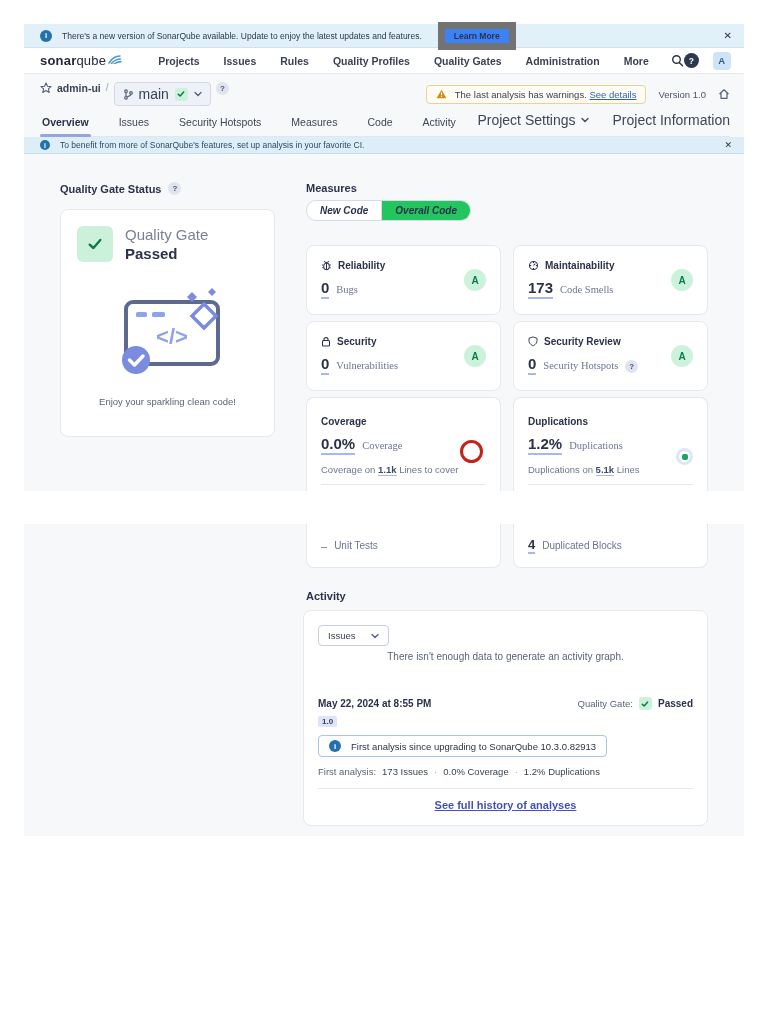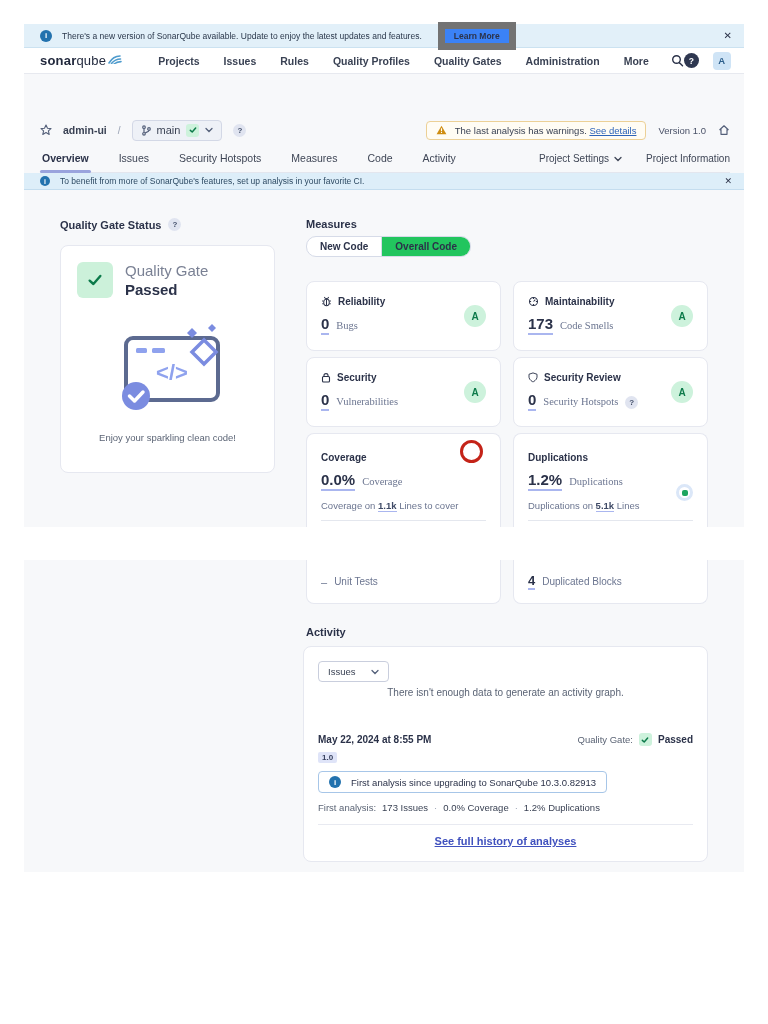--- a/index.html
+++ b/index.html
@@ -21,60 +21,60 @@
   .logo-wave { margin-left:2px; margin-top:-2px; }
   .nav-items { display:flex; gap:24px; align-items:center; }
   .nav-item { font-size:10.5px; font-weight:600; color:#3a4254; cursor:pointer; white-space:nowrap; }
   .nav-search { margin-left:22px; cursor:pointer; display:flex; }
   .nav-right { margin-left:auto; display:flex; align-items:center; gap:14px; }
   .help-circle { width:15px; height:15px; border-radius:50%; background:#2e3750; color:#fff; font-size:8.5px; font-weight:bold; display:flex; align-items:center; justify-content:center; cursor:pointer; }
   .avatar { width:18px; height:18px; border-radius:4px; background:#cfe4f6; color:#2d5f8c; font-size:9.5px; font-weight:600; display:flex; align-items:center; justify-content:center; cursor:pointer; }
 
   
   .page-head { background:#f7f8fa; padding:8px 14px 0 16px; }
-  .crumb-row { display:flex; align-items:center; height:24px; gap:11px;margin-top:36px; }
+  .crumb-row { display:flex; height:24px; gap:5px; }
   .crumb-name { font-size:10.5px; font-weight:600; color:#3a4254; }
   .crumb-sep { color:#9aa3b5; font-size:10px; }
   .branch-pill { display:flex; align-items:center; gap:6px; background:#eef1f7; border:1px solid #d3d8e6; border-radius:4px; padding:3px 8px; cursor:pointer; }
-  .branch-name { font-size:11px; color:#3a4254; }
+  .branch-name { font-size:14px; color:#3a4254; }
   .chip-green { width:13px; height:13px; border-radius:3px; background:#cdf2dc; display:inline-flex; align-items:center; justify-content:center; }
   .help-dot { width:13px; height:13px; border-radius:50%; background:#e0e4f0; color:#44506b; font-size:8px; font-weight:bold; display:inline-flex; align-items:center; justify-content:center; cursor:pointer; }
   .crumb-right { margin-left:auto; display:flex; align-items:center; gap:12px; }
   .warn-pill { display:flex; align-items:center; gap:8px; border:1px solid #ecd096; background:#fffcf4; border-radius:4px; padding:3px 9px; }
   .warn-text { font-size:9.5px; color:#3a4254; }
   .link { color:#2d63b8; text-decoration:underline; cursor:pointer; }
   .version { font-size:9.5px; color:#4a5268; }
   .tab-row { display:flex; align-items:flex-end; margin-top:4px; border-bottom:1px solid #e3e6ee; }
   .tabs { display:flex; gap:26px; }
   .tab { font-size:10.5px; color:#3f4656; padding:6px 2px 8px; cursor:pointer; position:relative; }
   .tab.active { font-weight:700; color:#2b3249; }
   .tab.active::after { content:""; position:absolute; left:0; right:0; bottom:-1px; height:3px; background:#99a3dd; border-radius:2px; }
   .tab-right { margin-left:auto; display:flex; gap:24px; align-items:center; padding-bottom:8px; }
-  .tab-link { font-size:10px; color:#3f4656; cursor:pointer; display:flex; align-items:center; gap:5px; }
+  .tab-link { font-size:14px; color:#3f4656; cursor:pointer; display:flex; align-items:center; gap:5px; }
 
   
   .ci-banner { height:17px; background:#ddeef9; border-bottom:1px solid #c4ddef; display:flex; align-items:center; gap:10px; padding:0 12px 0 16px; font-size:8.5px; color:#2d4a63; }
   .ci-banner .ic-info { width:10px; height:10px; font-size:7px; }
   .ci-x { margin-left:auto; font-size:9px; color:#2b3249; background:none; border:none; cursor:pointer; }
 
   
   .content { background:#f7f8fa; height:337px; overflow:hidden; padding:28px 36px 0; display:flex; gap:31px; }
   .sec-title { font-size:11px; font-weight:700; color:#2b3249; display:flex; align-items:center; gap:7px; }
   .left-col { width:215px; flex:0 0 auto; }
   .qg-card { margin-top:14px; background:#fff; border:1px solid #e6e8f0; border-radius:8px; height:228px; padding:16px; text-align:center; }
   .qg-row { display:flex; gap:12px; align-items:center; text-align:left; }
   .qg-ic { width:36px; height:36px; border-radius:6px; background:#ccf1da; display:flex; align-items:center; justify-content:center; }
   .qg-label { font-size:15px; color:#7a8194; }
   .qg-status { font-size:15px; font-weight:700; color:#2b3249; margin-top:2px; }
   .illus { margin:24px auto 0; display:block; }
   .qg-caption { margin-top:14px; font-size:9.5px; color:#5b6475; }
 
   .right-col { flex:1; }
   .toggle { margin-top:6px; display:inline-flex; border:1px solid #d6dbe8; border-radius:10px; overflow:hidden; background:#fff; }
-  .toggle-seg { font-size:10px; font-weight:600; color:#2b3249; padding:4px 13px; cursor:pointer; }
+  .toggle-seg { font-size:10px; font-weight:600; color:#2b3249; padding:4px 13px; cursor:pointer;font-style:italic; }
   .toggle-seg.filled { background:#22c55e; border-left:1px solid #d6dbe8; }
 
   .cards { margin-top:24px; display:grid; grid-template-columns:195px 195px; gap:6px 12px; }
   .m-card { position:relative; background:#fff; border:1px solid #e6e8f0; border-radius:8px; height:70px; padding:14px; }
   .m-card.tall { height:118px; border-bottom:none; border-radius:8px 8px 0 0; padding-top:18px; }
   .m-title { font-size:10px; font-weight:700; color:#2b3249; display:flex; align-items:center; gap:6px; }
   .m-valrow { margin-top:8px; display:flex; align-items:baseline; gap:7px; }
   .m-value { font-size:15px; font-weight:700; color:#2b3249; border-bottom:2px solid #aab6ef; padding-bottom:1px; cursor:pointer; }
   .m-label { font-size:10.5px; color:#6b7590;font-family:Liberation Serif, serif; }
   .m-rating { position:absolute; right:14px; top:50%; transform:translateY(-50%); width:22px; height:22px; border-radius:50%; background:#cdf2dc; color:#0c7a4a; font-size:10px; font-weight:700; display:flex; align-items:center; justify-content:center; cursor:pointer; }

